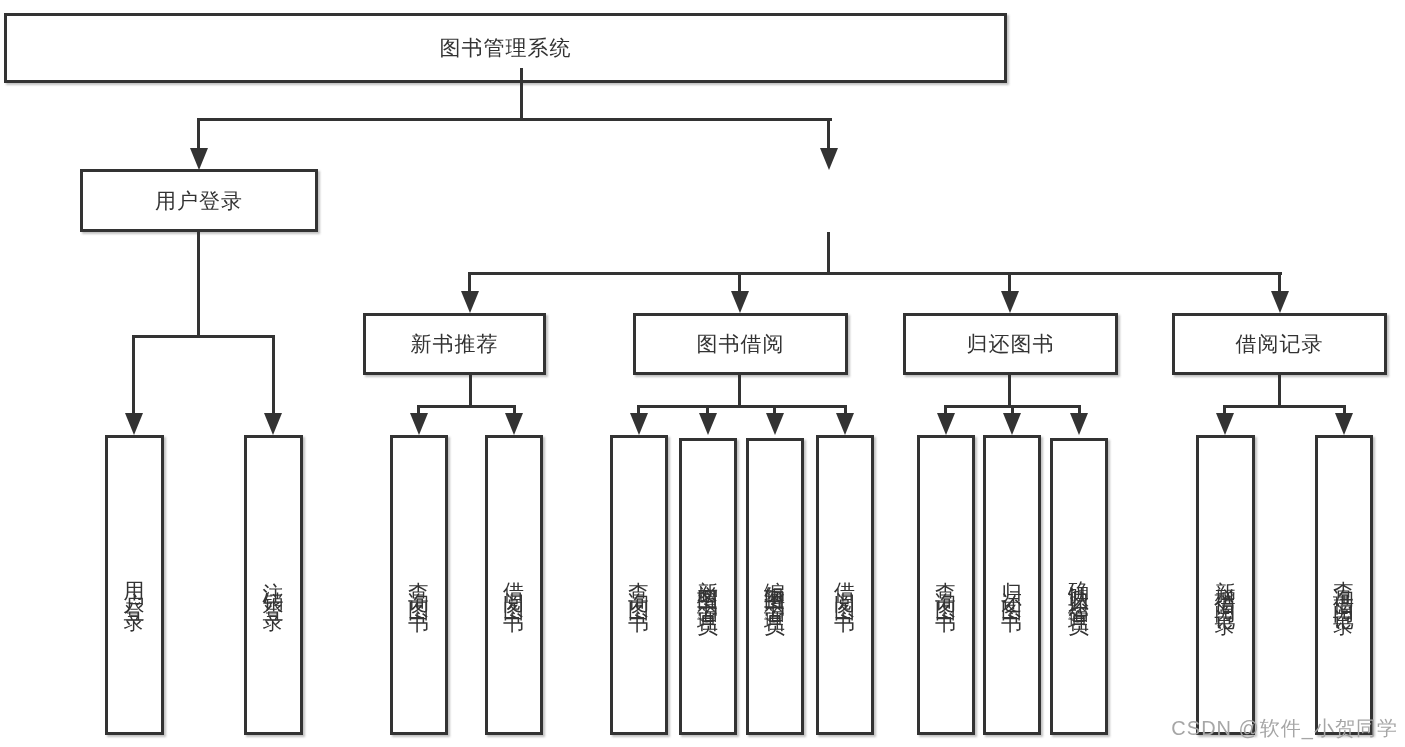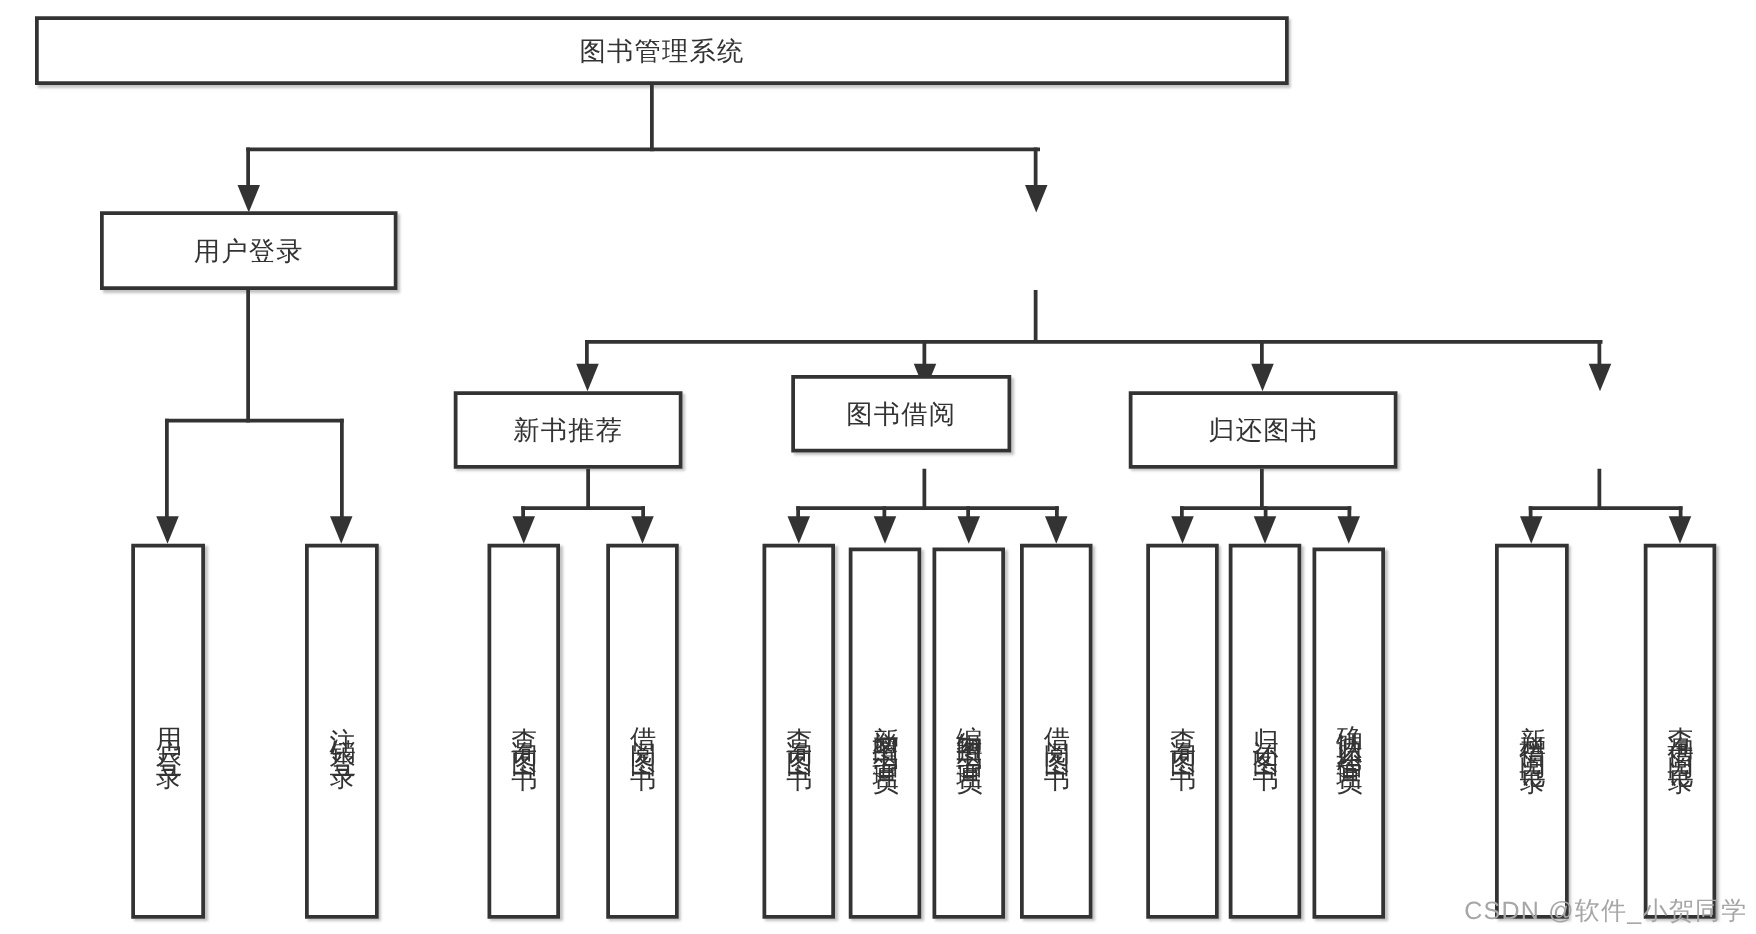--- a/index.html
+++ b/index.html
@@ -56,21 +56,21 @@
     letter-spacing:1px;
     white-space:nowrap;
     z-index:5;
   }
 </style>
 </head>
 <body>
 
 <div id="stage">
 
-  <div class="box" style="left:28px;top:13px;width:1003px;height:55px">
+  <div class="box" style="left:4px;top:13px;width:1003px;height:70px">
     <span class="hlabel">图书管理系统</span>
   </div>
 
   <div class="line" style="left:520px;top:68px;width:3px;height:53px"></div>
   <div class="line" style="left:197px;top:118px;width:635px;height:3px"></div>
   <div class="line" style="left:197px;top:118px;width:3px;height:34px"></div>
   <div class="arrow" style="left:190px;top:148px"></div>
   <div class="line" style="left:827px;top:118px;width:3px;height:34px"></div>
   <div class="arrow" style="left:820px;top:148px"></div>
 
@@ -92,25 +92,28 @@
   <div class="line" style="left:738px;top:272px;width:3px;height:22px"></div>
   <div class="arrow" style="left:731px;top:291px"></div>
   <div class="line" style="left:1008px;top:272px;width:3px;height:22px"></div>
   <div class="arrow" style="left:1001px;top:291px"></div>
   <div class="line" style="left:1278px;top:272px;width:3px;height:22px"></div>
   <div class="arrow" style="left:1271px;top:291px"></div>
 
   <div class="box" style="left:363px;top:313px;width:183px;height:62px">
     <span class="hlabel">新书推荐</span>
   </div>
-  <div class="box" style="left:633px;top:300px;width:176px;height:62px">
+  <div class="box" style="left:633px;top:313px;width:215px;height:62px">
     <span class="hlabel">图书借阅</span>
   </div>
   <div class="box" style="left:903px;top:313px;width:215px;height:62px">
     <span class="hlabel">归还图书</span>
+  </div>
+  <div class="box" style="left:1172px;top:313px;width:215px;height:62px">
+    <span class="hlabel">借阅记录</span>
   </div>
 
   <div class="line" style="left:469px;top:375px;width:3px;height:32px"></div>
   <div class="line" style="left:417px;top:405px;width:99px;height:3px"></div>
   <div class="line" style="left:417px;top:405px;width:3px;height:12px"></div>
   <div class="arrow" style="left:410px;top:413px"></div>
   <div class="line" style="left:513px;top:405px;width:3px;height:12px"></div>
   <div class="arrow" style="left:505px;top:413px"></div>
 
   <div class="line" style="left:738px;top:375px;width:3px;height:32px"></div>

